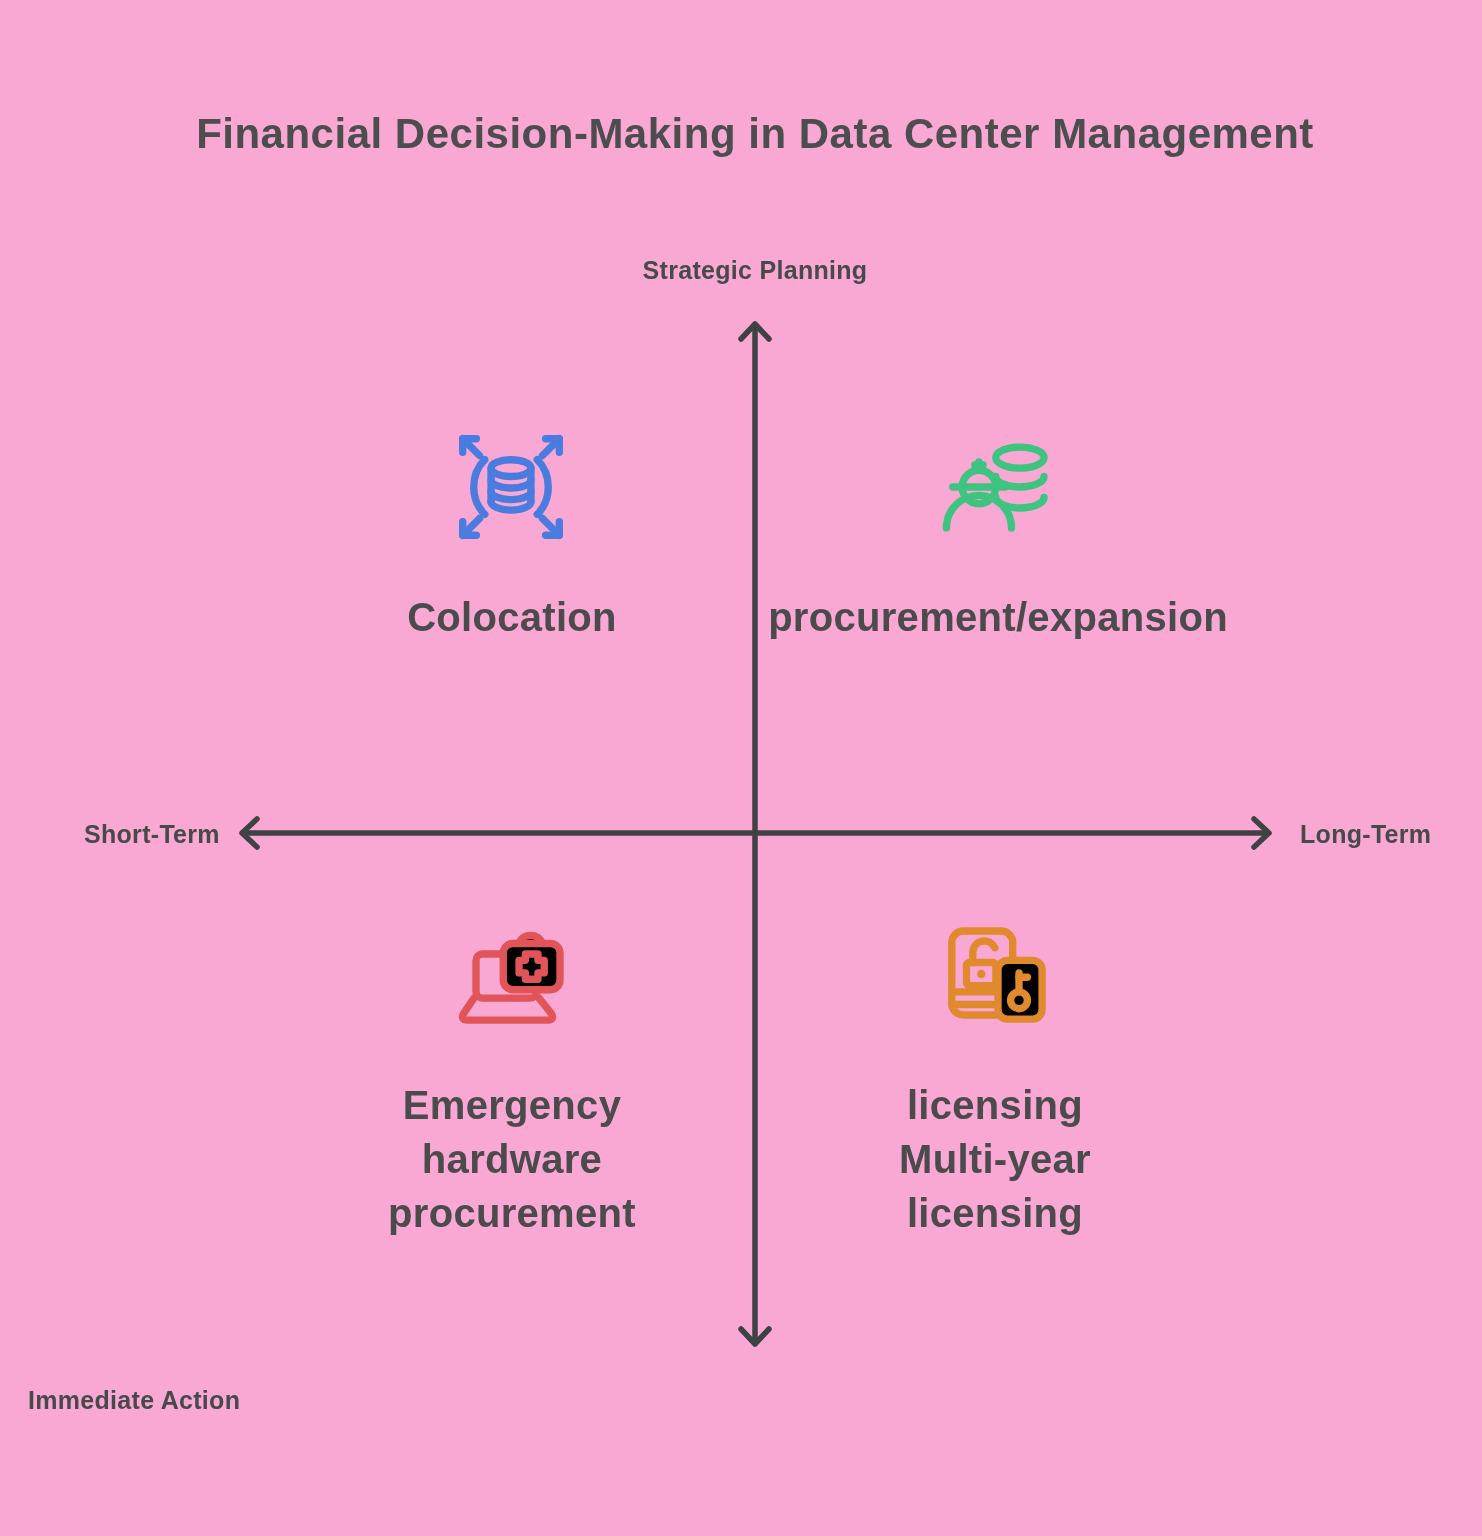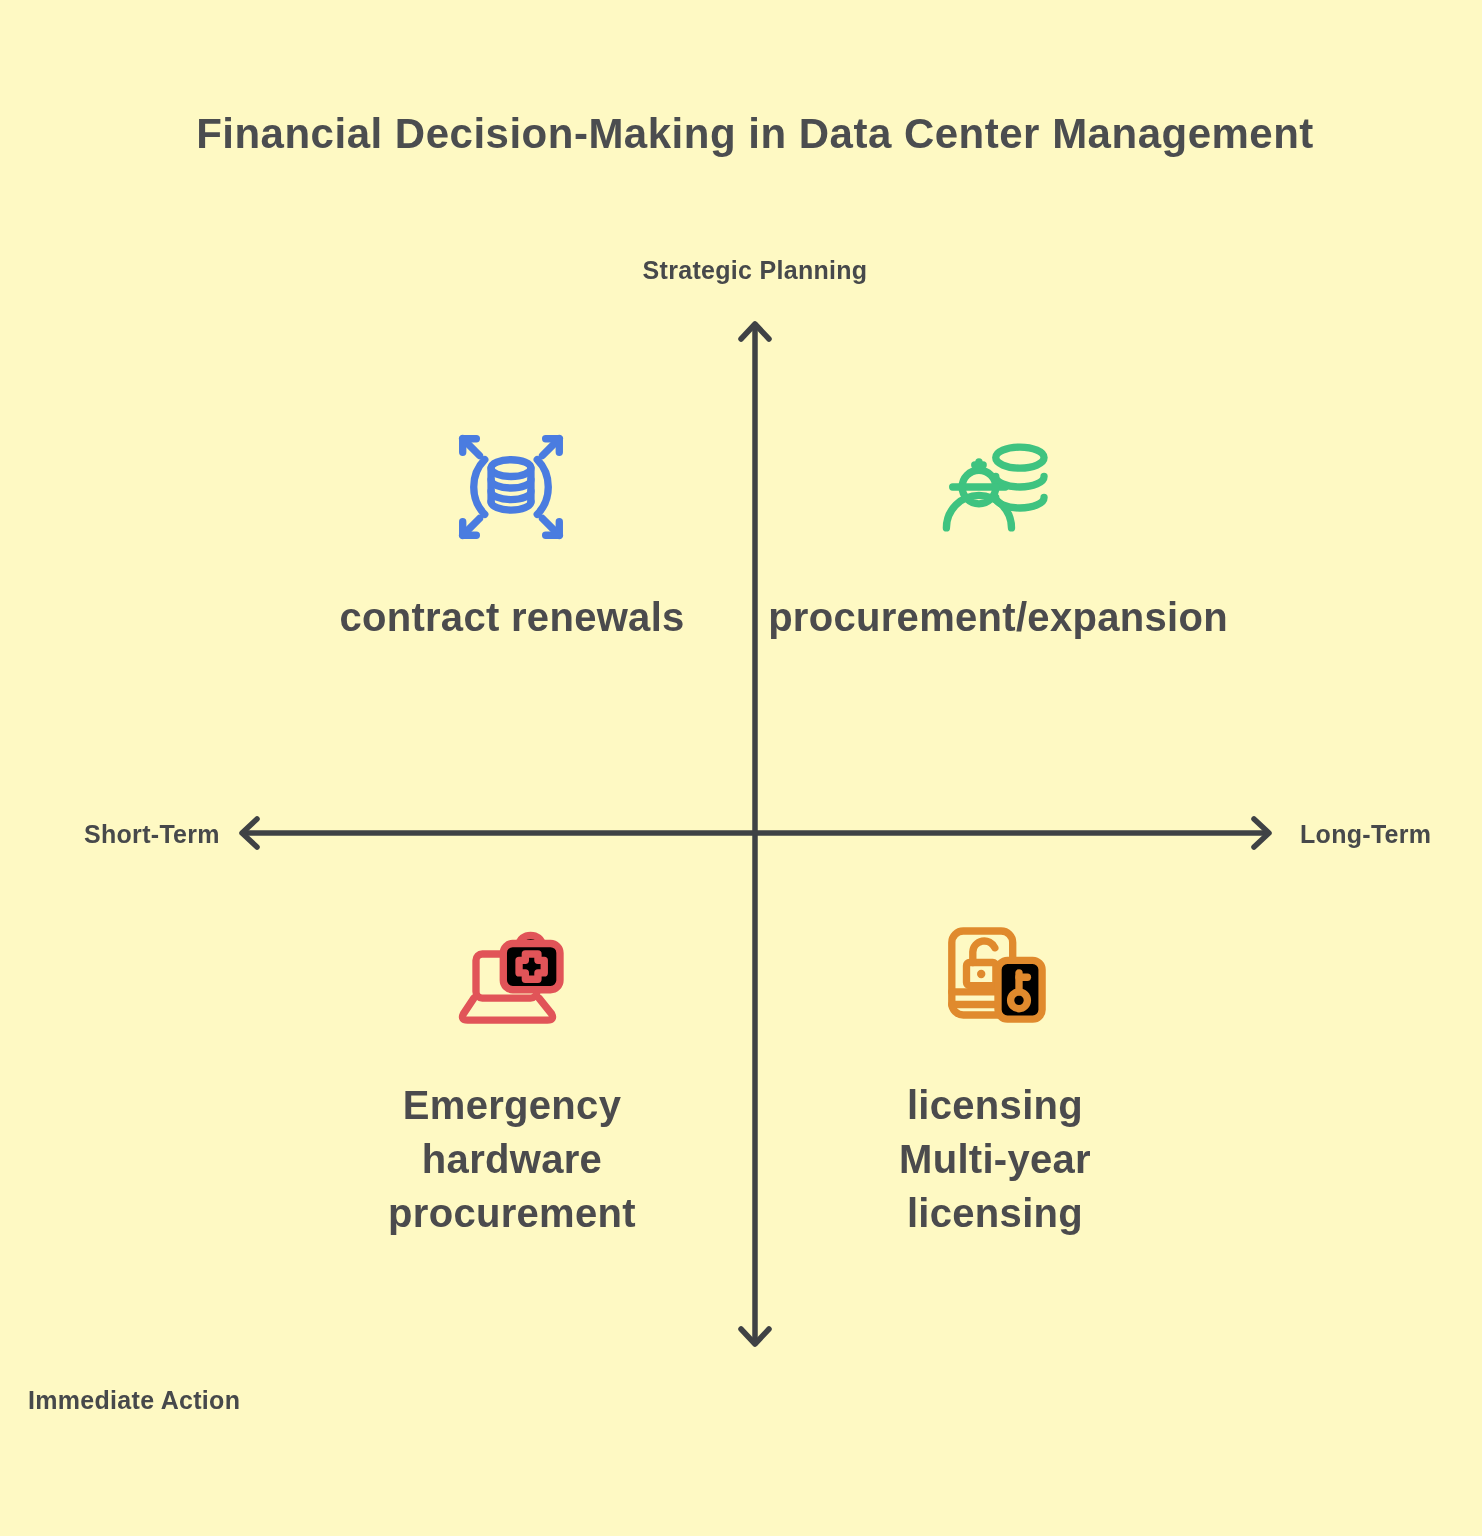--- a/index.html
+++ b/index.html
@@ -1,17 +1,17 @@
 <!DOCTYPE html>
 <html><head>
 <meta charset="utf-8">
 <style>
   html,body{margin:0;padding:0;background:#000;}
   .canvas{
-    position:relative;width:1482px;height:1536px;background:#fef9c3;overflow:hidden;
+    position:relative;width:1482px;height:1536px;background:#f9a8d4;overflow:hidden;
     font-family:"Liberation Sans","DejaVu Sans",sans-serif;
   }
   .chart-title{
     position:absolute;left:28px;top:110px;width:1454px;
     text-align:center;font-size:42px;font-weight:700;color:#4b4d4f;letter-spacing:.5px;
   }
   .axes-svg{position:absolute;left:0;top:0;width:1482px;height:1536px;color:#3f4245;}
   .axis-label{
     position:absolute;font-size:25px;font-weight:700;color:#47494b;letter-spacing:.3px;
   }
@@ -123,21 +123,21 @@
       <rect class="occlude" x="60" y="48" width="42" height="56" rx="9"></rect>
       <g class="stroke-set">
         <circle cx="80" cy="86" r="8"></circle>
         <line x1="80" y1="78" x2="80" y2="60"></line>
         <line x1="80" y1="64" x2="88" y2="64"></line>
       </g>
     </svg>
   </div>
 
   <div class="quad-label q-label-tl">
-    <div>contract renewals</div>
+    <div>Colocation</div>
   </div>
 
   <div class="quad-label q-label-tr">
     <div>procurement/expansion</div>
   </div>
 
   <div class="quad-label q-label-bl">
     <div>Emergency</div>
     <div>hardware</div>
     <div>procurement</div>

